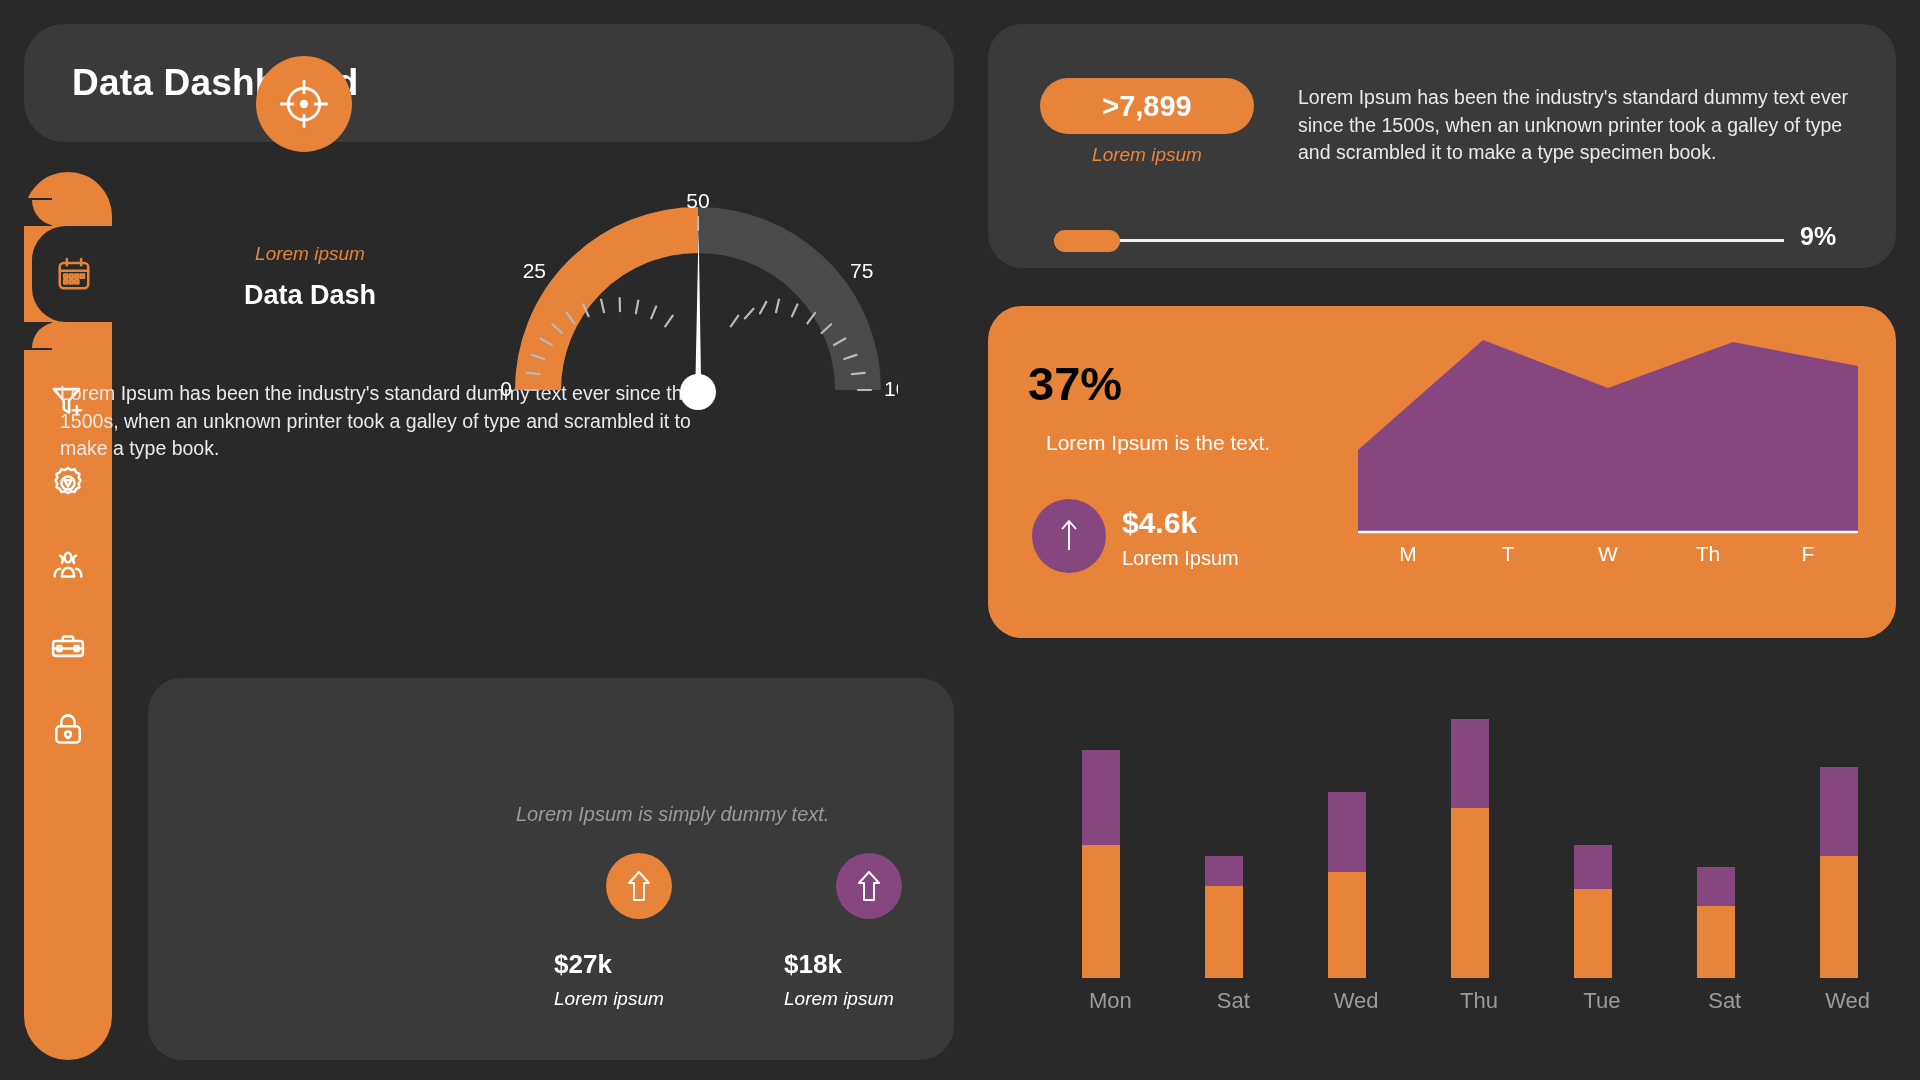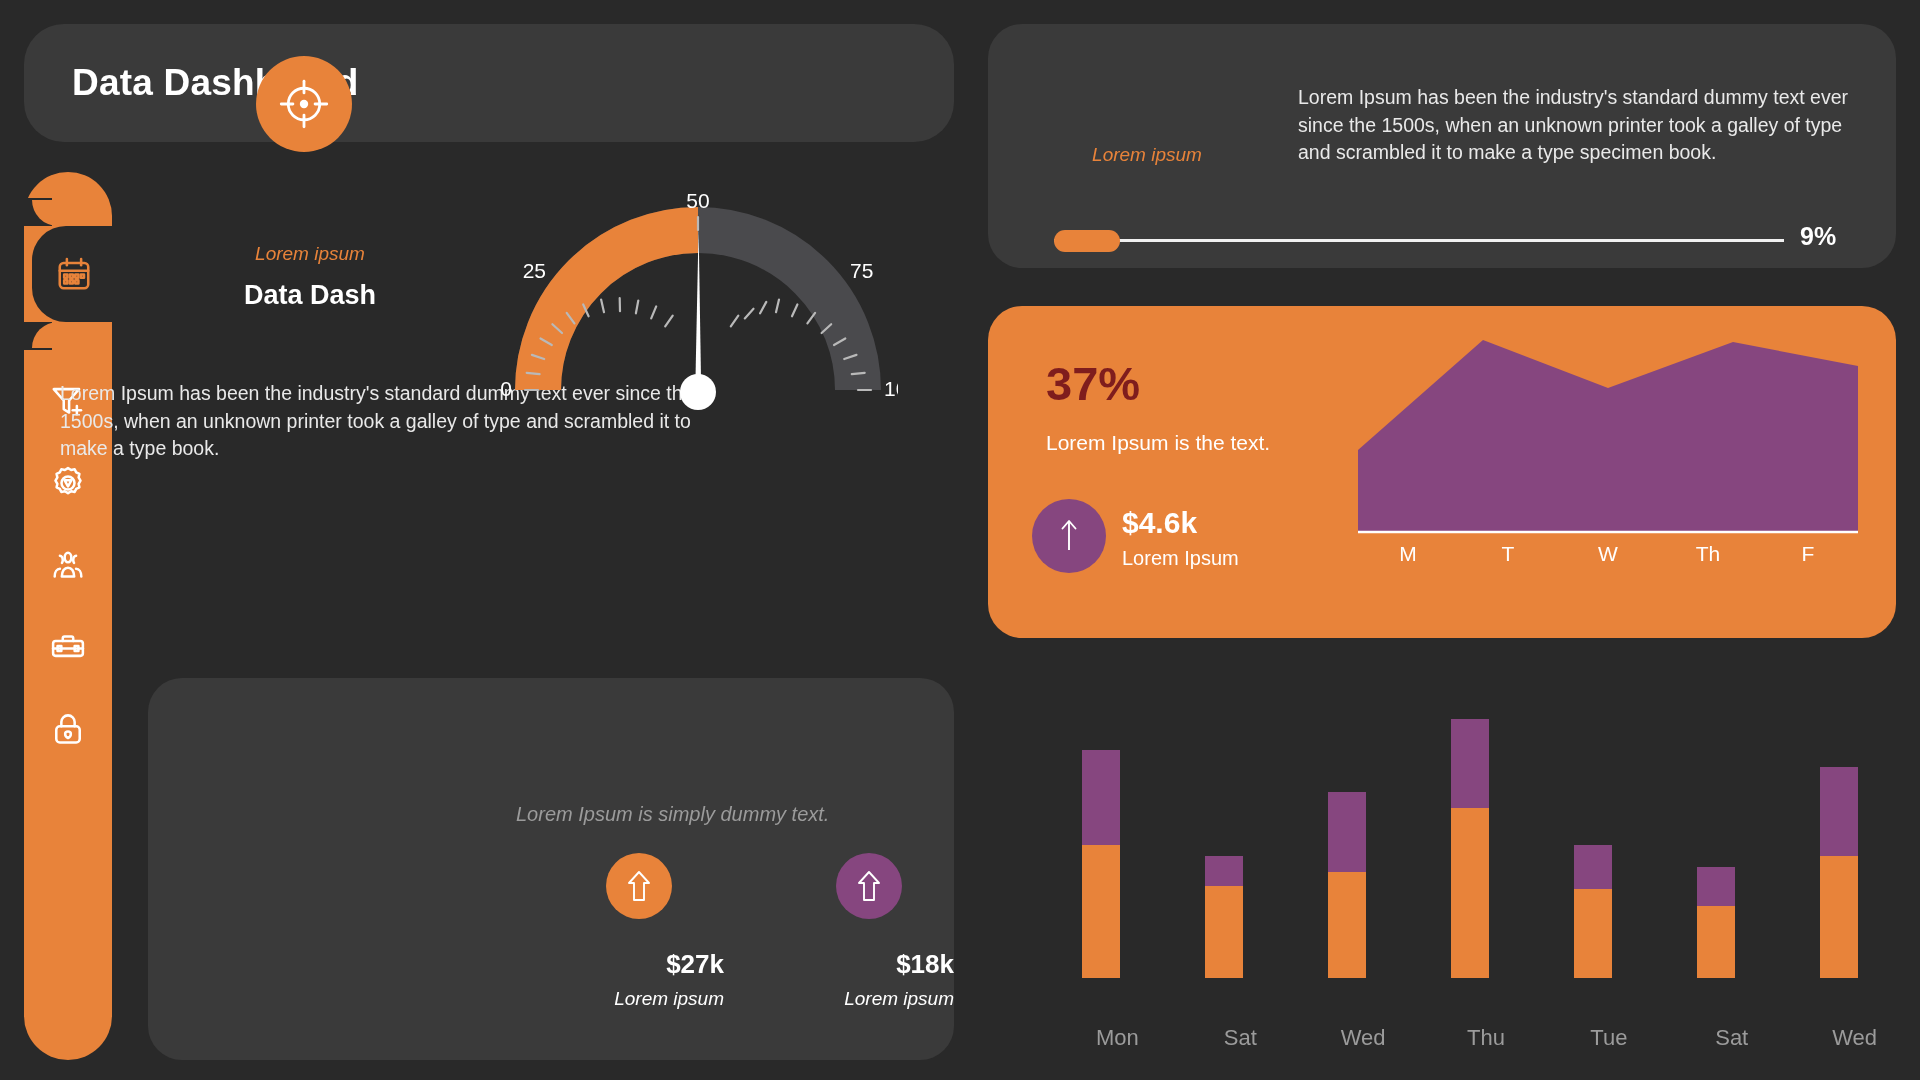--- a/index.html
+++ b/index.html
@@ -98,21 +98,21 @@
   }
   #donut-value { font-size: 37px; font-weight: bold; line-height: 1.05; }
   #donut-unit { font-size: 24px; font-weight: bold; }
   #res-head { position: absolute; left: 366px; top: 52px; display: flex; align-items: center; gap: 16px; }
   #res-head svg { width: 52px; height: 46px; }
   #res-title { color: #ffffff; font-size: 29px; font-weight: bold; }
   #res-sub {
     position: absolute; left: 368px; top: 125px;
     color: #9b9b9b; font-size: 20px; font-style: italic;
   }
-  .stat-col { position: absolute; width: 170px; text-align: right; }
+  .stat-col { position: absolute; width: 170px; text-align: left; }
   .stat-circle {
     width: 66px; height: 66px; border-radius: 50%;
     margin: 0 auto 30px auto; display: flex; align-items: center; justify-content: center;
   }
   .stat-circle svg { width: 28px; height: 34px; }
   .stat-value { color: #ffffff; font-size: 26px; font-weight: bold; margin-bottom: 8px; }
   .stat-caption { color: #ffffff; font-size: 19px; font-style: italic; }
   #stat-a { left: 406px; top: 175px; }
   #stat-b { left: 636px; top: 175px; }
 
@@ -139,21 +139,21 @@
   #tr-fill {
     position: absolute; left: 0; top: 0; height: 22px; background: #e8833a; border-radius: 11px;
   }
   #tr-pct {
     position: absolute; left: 812px; top: 198px;
     color: #ffffff; font-size: 25px; font-weight: bold;
   }
 
   
   #om-card { left: 988px; top: 306px; width: 908px; height: 332px; }
-  #om-pct { position: absolute; left: 58px; top: 50px; color: #7f1d1d; font-size: 47px; font-weight: bold; }
+  #om-pct { position: absolute; left: 40px; top: 50px; color: #000000; font-size: 47px; font-weight: bold; }
   #om-sub { position: absolute; left: 58px; top: 125px; color: #ffffff; font-size: 21px; }
   #om-circle {
     position: absolute; left: 44px; top: 193px; width: 74px; height: 74px;
     background: #86467f; border-radius: 50%;
     display: flex; align-items: center; justify-content: center;
   }
   #om-circle svg { width: 26px; height: 40px; }
   #om-amount { position: absolute; left: 134px; top: 200px; color: #ffffff; font-size: 30px; font-weight: bold; }
   #om-amount-caption { position: absolute; left: 134px; top: 241px; color: #ffffff; font-size: 20px; }
   #om-chart { position: absolute; left: 370px; top: 30px; width: 500px; height: 250px; }
@@ -164,21 +164,21 @@
   
   #bar-chart { position: absolute; left: 1040px; top: 700px; width: 860px; height: 340px; }
   #bars { position: absolute; left: 0; top: 0; width: 860px; height: 278px; display: flex; }
   .bar-col { flex: 1; position: relative; height: 278px; }
   .bar-stack {
     position: absolute; left: 50%; transform: translateX(-50%); bottom: 0; width: 38px;
     display: flex; flex-direction: column; justify-content: flex-end;
   }
   .bar-top { background: #86467f; width: 100%; }
   .bar-bottom { background: #e8833a; width: 100%; }
-  #bar-labels { position: absolute; left: 16px; top: 288px; width: 860px; display: flex; margin-top: 37px; }
+  #bar-labels { position: absolute; left: 9px; top: 288px; width: 860px; display: flex; }
   #bar-labels span { flex: 1; text-align: center; color: #9b9b9b; font-size: 22px; }
 </style>
 </head>
 <body>
 
 <div class="stage">
 
   <div class="card" id="header-card">
     <div id="page-title">Data Dashboard</div>
   </div>
@@ -348,20 +348,21 @@
         <svg viewBox="0 0 28 34">
           <path d="M14 3 L24 14 L19 14 L19 31 L9 31 L9 14 L4 14 Z" fill="none" stroke="#ffffff" stroke-width="1.9" stroke-linejoin="round"></path>
         </svg>
       </div>
       <div class="stat-value">$18k</div>
       <div class="stat-caption">Lorem ipsum</div>
     </div>
   </section>
 
   <section class="card" id="tr-card">
+    <div id="tr-pill">&gt;7,899</div>
     <div id="tr-pill-caption">Lorem ipsum</div>
     <p id="tr-paragraph">Lorem Ipsum has been the industry's standard dummy text ever since the 1500s, when an unknown printer took a galley of type and scrambled it to make a type specimen book.</p>
     <div id="tr-progress">
       <div id="tr-track"></div>
       <div id="tr-fill" style="width: 9%;"></div>
     </div>
     <div id="tr-pct">9%</div>
   </section>
 
   <section class="card-orange" id="om-card">

